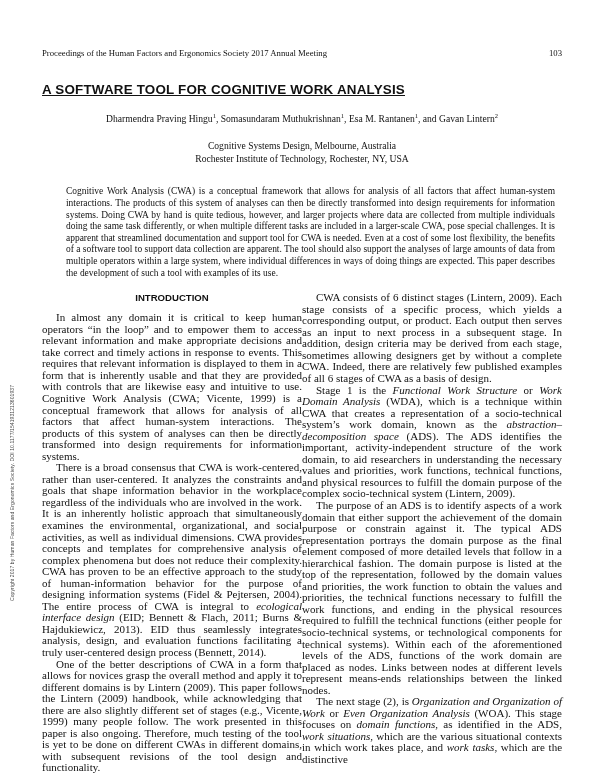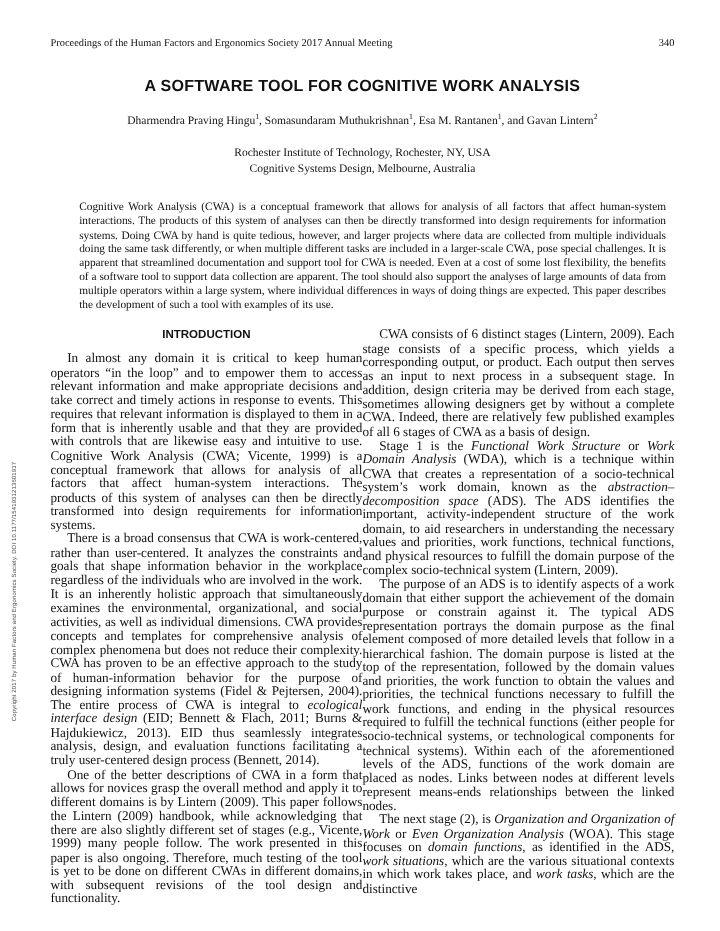--- a/index.html
+++ b/index.html
@@ -1,36 +1,36 @@
 <!DOCTYPE html>
 <html><head>
 <meta charset="utf-8">
 <style>
   html,body{margin:0;padding:0;background:#888;}
   .page{
     position:relative;
     width:600px;height:776px;
     background:#ffffff;
     box-sizing:border-box;
-    padding:30px 38px 0 42px;
+    padding:48px 38px 0 42px;
     font-family:"Liberation Serif", serif;
     color:#111;
     overflow:hidden;
   }
   .running-head{
     display:flex;justify-content:space-between;
     font-size:8.7px;line-height:10px;
     margin-bottom:24px;
   }
   .paper-title{
     font-family:"Liberation Sans", sans-serif;
     font-weight:bold;
     font-size:13.4px;letter-spacing:.2px;
-    text-align:center;
     margin:0 0 13px 0;
+    text-decoration:underline;
   }
   .authors{
     text-align:center;
     font-size:9.6px;line-height:11px;
     margin-bottom:16px;
   }
   .authors sup{font-size:6.5px;}
   .affiliations{
     text-align:center;
     font-size:9.6px;line-height:12.6px;
@@ -72,30 +72,30 @@
     white-space:nowrap;
   }
 </style>
 </head>
 <body>
 
 <div class="page">
 
   <div class="running-head">
     <span>Proceedings of the Human Factors and Ergonomics Society 2017 Annual Meeting</span>
-    <span>340</span>
+    <span>103</span>
   </div>
 
   <h1 class="paper-title">A SOFTWARE TOOL FOR COGNITIVE WORK ANALYSIS</h1>
 
   <div class="authors">Dharmendra Praving Hingu<sup>1</sup>, Somasundaram Muthukrishnan<sup>1</sup>, Esa M. Rantanen<sup>1</sup>, and Gavan Lintern<sup>2</sup></div>
 
   <div class="affiliations">
+    <div>Cognitive Systems Design, Melbourne, Australia</div>
     <div>Rochester Institute of Technology, Rochester, NY, USA</div>
-    <div>Cognitive Systems Design, Melbourne, Australia</div>
   </div>
 
   <div class="abstract">Cognitive Work Analysis (CWA) is a conceptual framework that allows for analysis of all factors that affect human-system interactions. The products of this system of analyses can then be directly transformed into design requirements for information systems. Doing CWA by hand is quite tedious, however, and larger projects where data are collected from multiple individuals doing the same task differently, or when multiple different tasks are included in a larger-scale CWA, pose special challenges. It is apparent that streamlined documentation and support tool for CWA is needed. Even at a cost of some lost flexibility, the benefits of a software tool to support data collection are apparent. The tool should also support the analyses of large amounts of data from multiple operators within a large system, where individual differences in ways of doing things are expected. This paper describes the development of such a tool with examples of its use.</div>
 
   <div class="columns">
     <div class="col">
       <h2 class="sec-heading centered">INTRODUCTION</h2>
       <p>In almost any domain it is critical to keep human operators “in the loop” and to empower them to access relevant information and make appropriate decisions and take correct and timely actions in response to events. This requires that relevant information is displayed to them in a form that is inherently usable and that they are provided with controls that are likewise easy and intuitive to use. Cognitive Work Analysis (CWA; Vicente, 1999) is a conceptual framework that allows for analysis of all factors that affect human-system interactions. The products of this system of analyses can then be directly transformed into design requirements for information systems.</p>
       <p>There is a broad consensus that CWA is work-centered, rather than user-centered. It analyzes the constraints and goals that shape information behavior in the workplace regardless of the individuals who are involved in the work. It is an inherently holistic approach that simultaneously examines the environmental, organizational, and social activities, as well as individual dimensions. CWA provides concepts and templates for comprehensive analysis of complex phenomena but does not reduce their complexity. CWA has proven to be an effective approach to the study of human-information behavior for the purpose of designing information systems (Fidel &amp; Pejtersen, 2004). The entire process of CWA is integral to <em>ecological interface design</em> (EID; Bennett &amp; Flach, 2011; Burns &amp; Hajdukiewicz, 2013). EID thus seamlessly integrates analysis, design, and evaluation functions facilitating a truly user-centered design process (Bennett, 2014).</p>
       <p>One of the better descriptions of CWA in a form that allows for novices grasp the overall method and apply it to different domains is by Lintern (2009). This paper follows the Lintern (2009) handbook, while acknowledging that there are also slightly different set of stages (e.g., Vicente, 1999) many people follow. The work presented in this paper is also ongoing. Therefore, much testing of the tool is yet to be done on different CWAs in different domains, with subsequent revisions of the tool design and functionality.</p>

